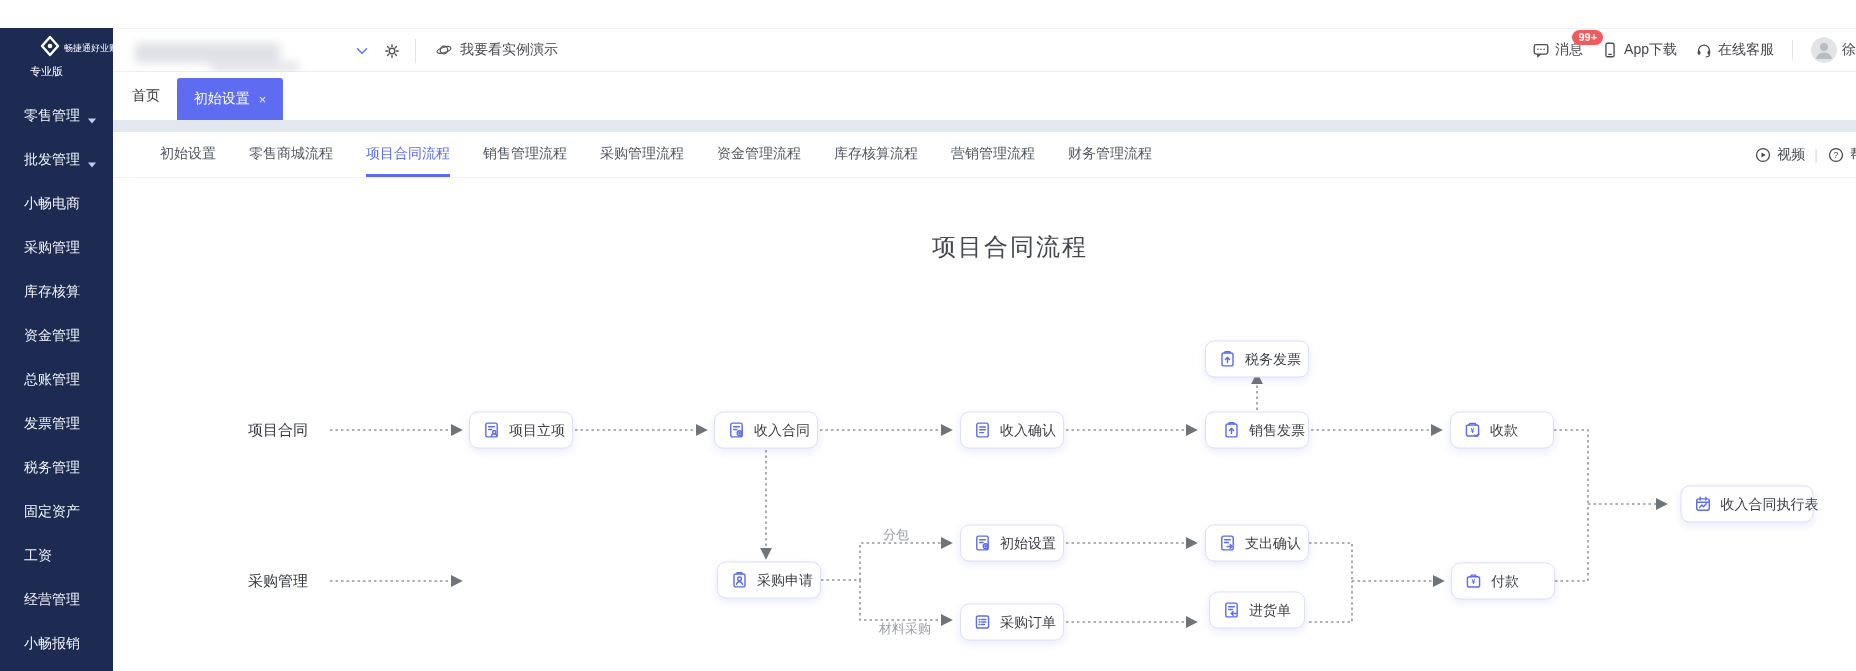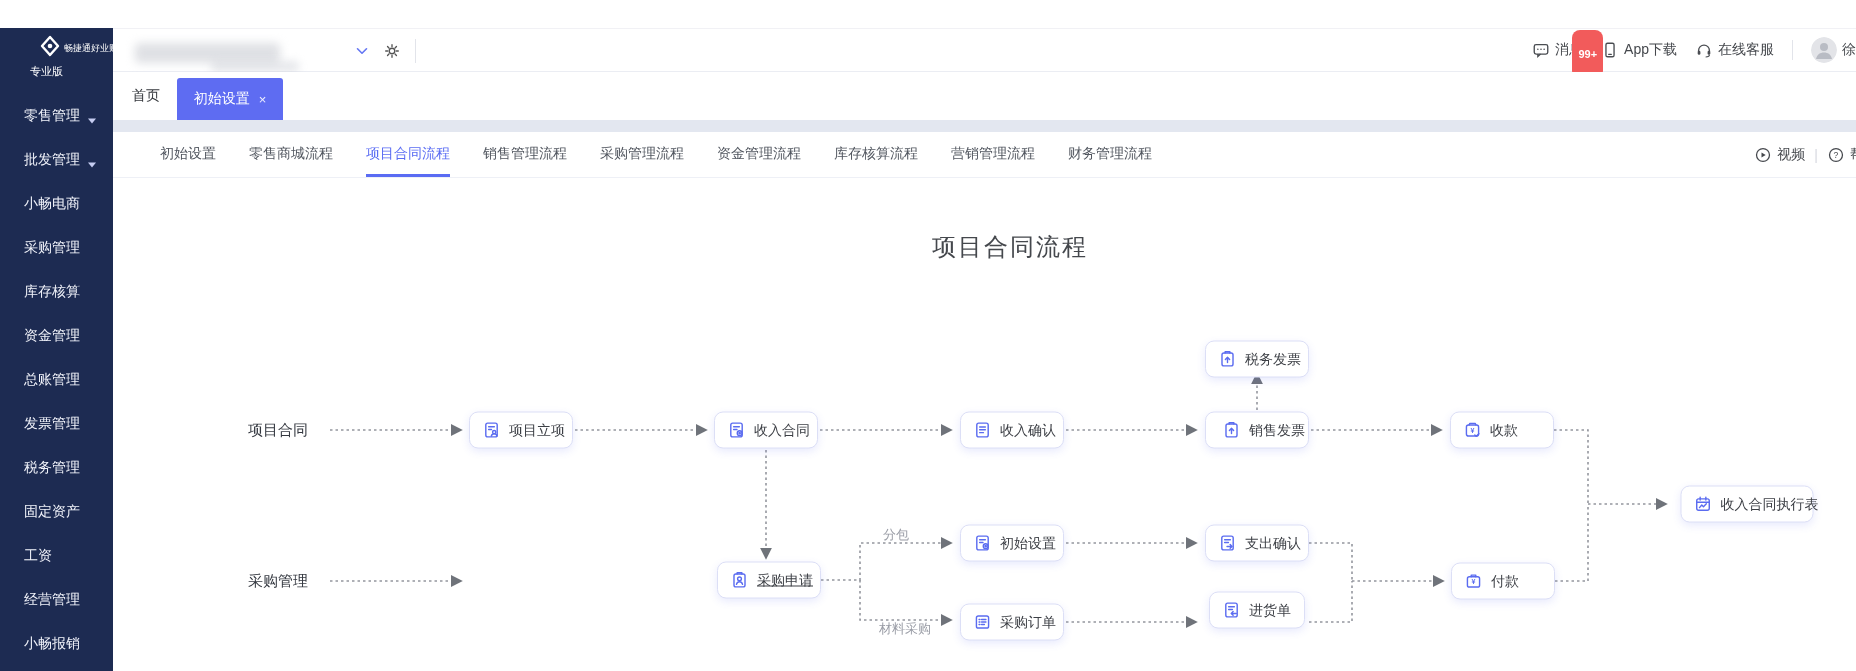--- a/index.html
+++ b/index.html
@@ -20,21 +20,21 @@
   .topbar .blur1{position:absolute;left:22px;top:14px;width:145px;height:20px;background:#bfc2ca;opacity:.5;filter:blur(5px);border-radius:4px;}
   .topbar .blur2{position:absolute;left:98px;top:32px;width:88px;height:11px;background:#c7cad2;opacity:.45;filter:blur(4px);border-radius:4px;}
   .hicon{width:18px;height:18px;display:inline-block;vertical-align:middle;}
   .chev{position:absolute;left:240px;top:13px;width:18px;height:18px;}
   .gearp{position:absolute;left:270px;top:13px;width:18px;height:18px;cursor:pointer;}
   .vdiv1{position:absolute;left:302px;top:10px;width:1px;height:24px;background:#e2e4ea;}
   .demo{position:absolute;left:322px;top:0;height:100%;display:flex;align-items:center;gap:7px;font-size:14px;color:#45484d;cursor:pointer;}
   .top-right{position:absolute;right:-14px;top:0;height:100%;display:flex;align-items:center;gap:18px;font-size:14px;color:#45484d;}
   .tr-item{display:flex;align-items:center;gap:5px;position:relative;cursor:pointer;white-space:nowrap;}
   .badge{position:absolute;top:-11px;right:-20px;background:#f25b5b;color:#fff;font-size:11px;line-height:15px;
-         padding:17px 6px;border-radius:8px;font-weight:bold;}
+         padding:0 6px;border-radius:8px;font-weight:bold;}
   .vdiv2{width:1px;height:20px;background:#e2e4ea;}
   .avatar{width:26px;height:26px;border-radius:50%;overflow:hidden;flex:none;}
   
   .wintabs{position:absolute;left:113px;top:72px;right:0;height:48px;background:#fff;padding-left:28px;}
   .wtab-home{position:absolute;left:19px;top:0;height:100%;display:flex;align-items:center;font-size:14px;color:#33363b;cursor:pointer;}
   .wtab-active{position:absolute;left:64px;top:6px;height:42px;width:106px;background:#5e6cf2;color:#fff;
                display:flex;align-items:center;justify-content:center;font-size:14px;border-radius:3px 3px 0 0;cursor:pointer;box-sizing:border-box;}
   .wtab-active .close{margin-left:9px;font-size:13px;opacity:.9;cursor:pointer;}
   .band{position:absolute;left:113px;top:120px;right:0;height:12px;background:#e3e7f0;}
   
@@ -132,20 +132,29 @@
           <path d="M5 7.5 L10 12.5 L15 7.5" fill="none" stroke="#6577f3" stroke-width="1.8" stroke-linecap="round" stroke-linejoin="round"></path>
         </svg>
     </span>
     <span class="gearp">
       <svg viewBox="0 0 20 20">
           <circle cx="10" cy="10" r="3.1" fill="none" stroke="#555" stroke-width="1.5"></circle>
           <path d="M10 3v2.2M10 14.8V17M3 10h2.2M14.8 10H17M5.05 5.05l1.56 1.56M13.4 13.4l1.55 1.55M14.95 5.05 13.4 6.6M6.6 13.4l-1.55 1.55" stroke="#555" stroke-width="1.5" stroke-linecap="round"></path>
         </svg>
     </span>
     <span class="vdiv1"></span>
+    <div class="demo">
+      <span class="hicon">
+        <svg viewBox="0 0 20 20">
+            <circle cx="10" cy="10" r="4.2" fill="none" stroke="#555" stroke-width="1.4"></circle>
+            <ellipse cx="10" cy="10" rx="8" ry="3" fill="none" stroke="#555" stroke-width="1.2" transform="rotate(-18 10 10)"></ellipse>
+          </svg>
+      </span>
+      <span>我要看实例演示</span>
+    </div>
     <div class="top-right">
       <div class="tr-item">
         <span class="hicon">
           <svg viewBox="0 0 20 20">
               <rect x="2.5" y="4" width="15" height="10.5" rx="2" fill="none" stroke="#4a4d52" stroke-width="1.5"></rect>
               <path d="M6.5 14.5v2.7l3-2.7" fill="none" stroke="#4a4d52" stroke-width="1.5"></path>
               <g fill="#4a4d52">
                 <circle cx="6.5" cy="9.2" r=".9"></circle>
                 <circle cx="10" cy="9.2" r=".9"></circle>
                 <circle cx="13.5" cy="9.2" r=".9"></circle>
@@ -320,21 +329,21 @@
           <span>初始设置</span>
         </div>
         <div class="fnode" style="left: 1144px; top: 411px; width: 104px;">
           <span class="nicon"><svg viewBox="0 0 20 20" fill="none" stroke="#5b6cf0" stroke-width="1.5" stroke-linecap="round" stroke-linejoin="round">
               <rect x="4" y="2.8" width="12" height="14.4" rx="2"></rect>
               <path d="M7 6.5h6M7 9.5h4"></path>
               <path d="M9.5 13.6h5.3M12.8 11.6l2 2-2 2"></path>
             </svg></span>
           <span>支出确认</span>
         </div>
-        <div class="fnode" style="left: 656px; top: 448px; width: 104px; text-decoration: underline;">
+        <div class="fnode" style="left: 656px; top: 448px; width: 104px;">
           <span class="nicon"><svg viewBox="0 0 20 20" fill="none" stroke="#5b6cf0" stroke-width="1.5" stroke-linecap="round" stroke-linejoin="round">
               <rect x="4.2" y="3.6" width="11.6" height="13.6" rx="2"></rect>
               <path d="M7.5 3.6V2.4h5v1.2"></path>
               <circle cx="10" cy="8.8" r="2"></circle>
               <path d="M6.8 14.6c.5-1.9 1.7-2.8 3.2-2.8s2.7.9 3.2 2.8"></path>
             </svg></span>
           <span>采购申请</span>
         </div>
         <div class="fnode" style="left: 899px; top: 490px; width: 104px;">
           <span class="nicon"><svg viewBox="0 0 20 20" fill="none" stroke="#5b6cf0" stroke-width="1.5" stroke-linecap="round" stroke-linejoin="round">

